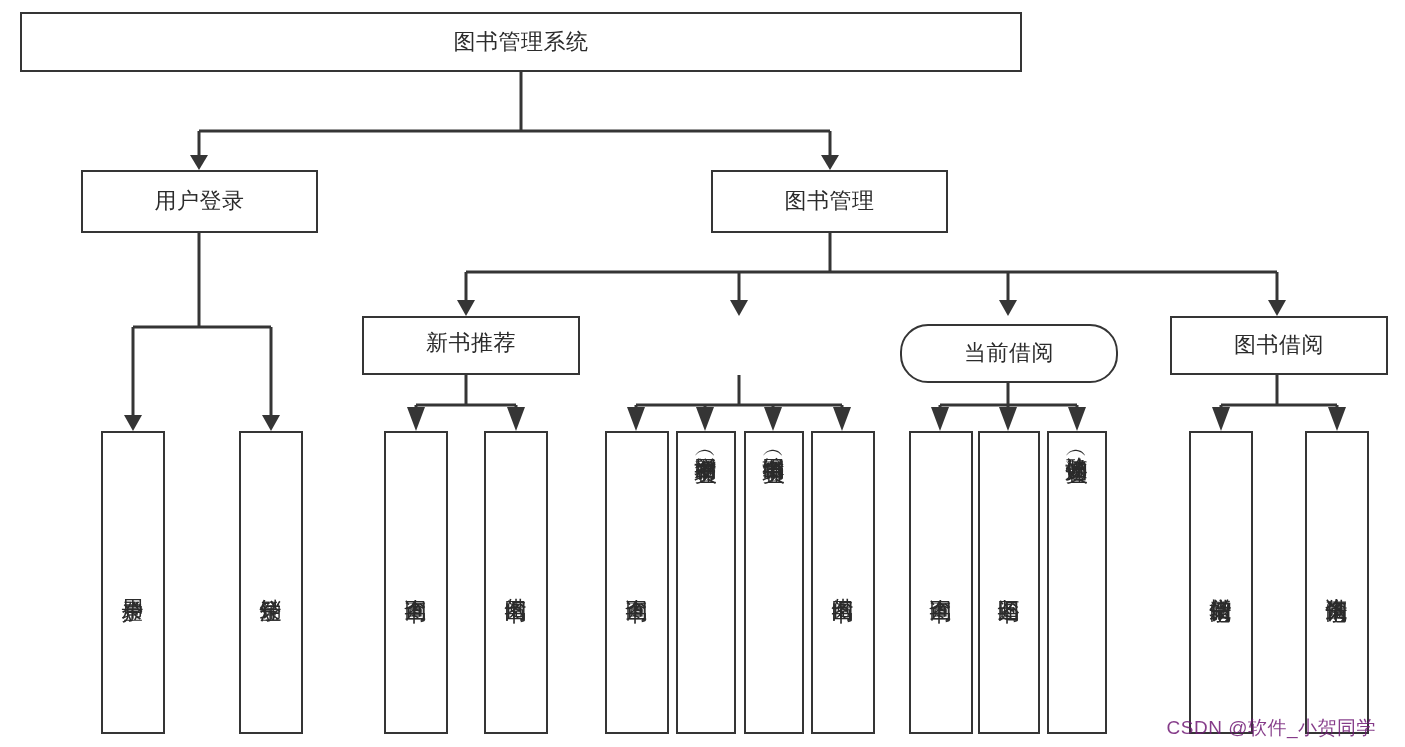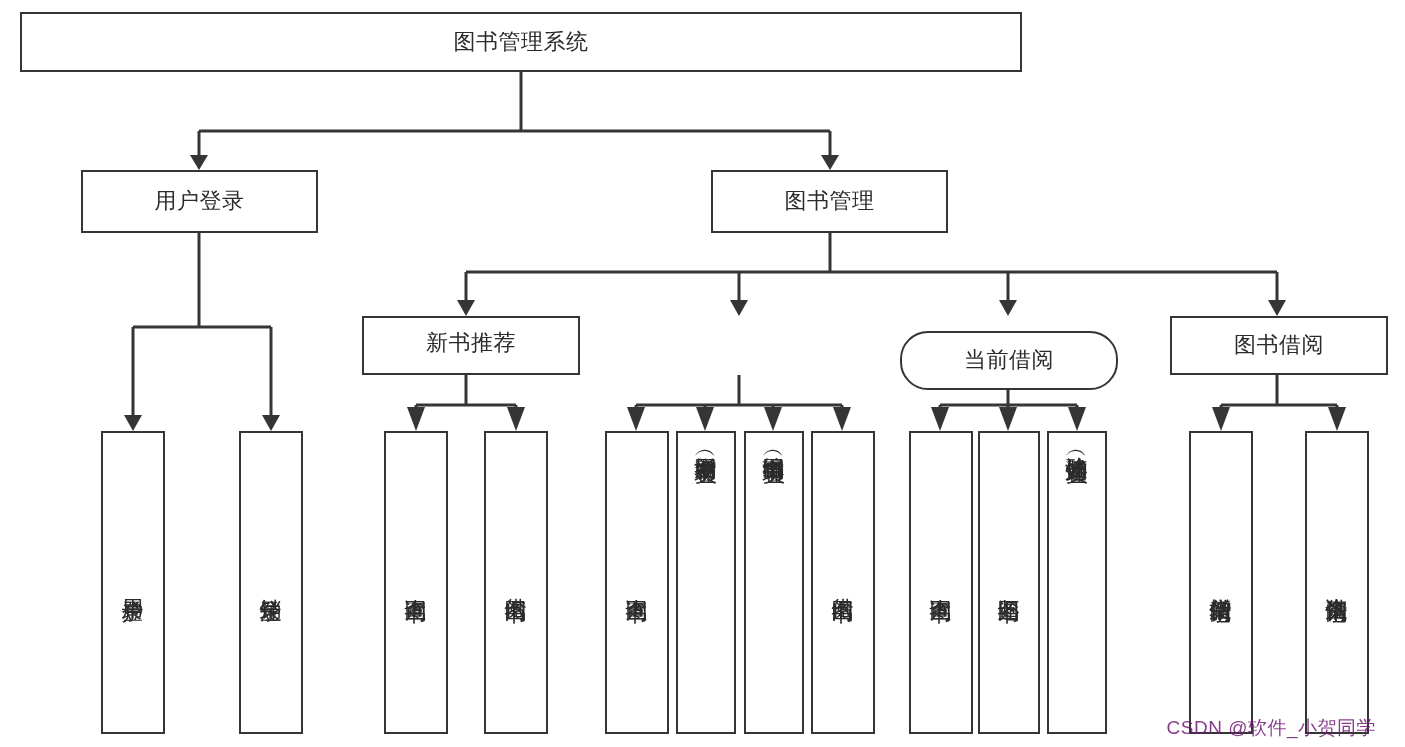--- a/index.html
+++ b/index.html
@@ -173,21 +173,21 @@
   <div class="node-box" style="left:81px; top:170px; width:237px; height:63px;">
     <span class="node-label-h">用户登录</span>
   </div>
   <div class="node-box" style="left:711px; top:170px; width:237px; height:63px;">
     <span class="node-label-h">图书管理</span>
   </div>
 
   <div class="node-box" style="left:362px; top:316px; width:218px; height:59px;font-family:Liberation Mono, monospace;">
     <span class="node-label-h">新书推荐</span>
   </div>
-  <div class="node-box" style="left:900px; top:331px; width:218px; height:59px;border-radius:28px;">
+  <div class="node-box" style="left:900px; top:324px; width:218px; height:59px;border-radius:28px;">
     <span class="node-label-h">当前借阅</span>
   </div>
   <div class="node-box" style="left:1170px; top:316px; width:218px; height:59px;">
     <span class="node-label-h">图书借阅</span>
   </div>
 
   <div class="node-box leaf-box center-v" style="left:101px; top:431px; width:64px; height:303px;">
     <span class="node-label-v">用户登录</span>
   </div>
   <div class="node-box leaf-box center-v" style="left:239px; top:431px; width:64px; height:303px;">

